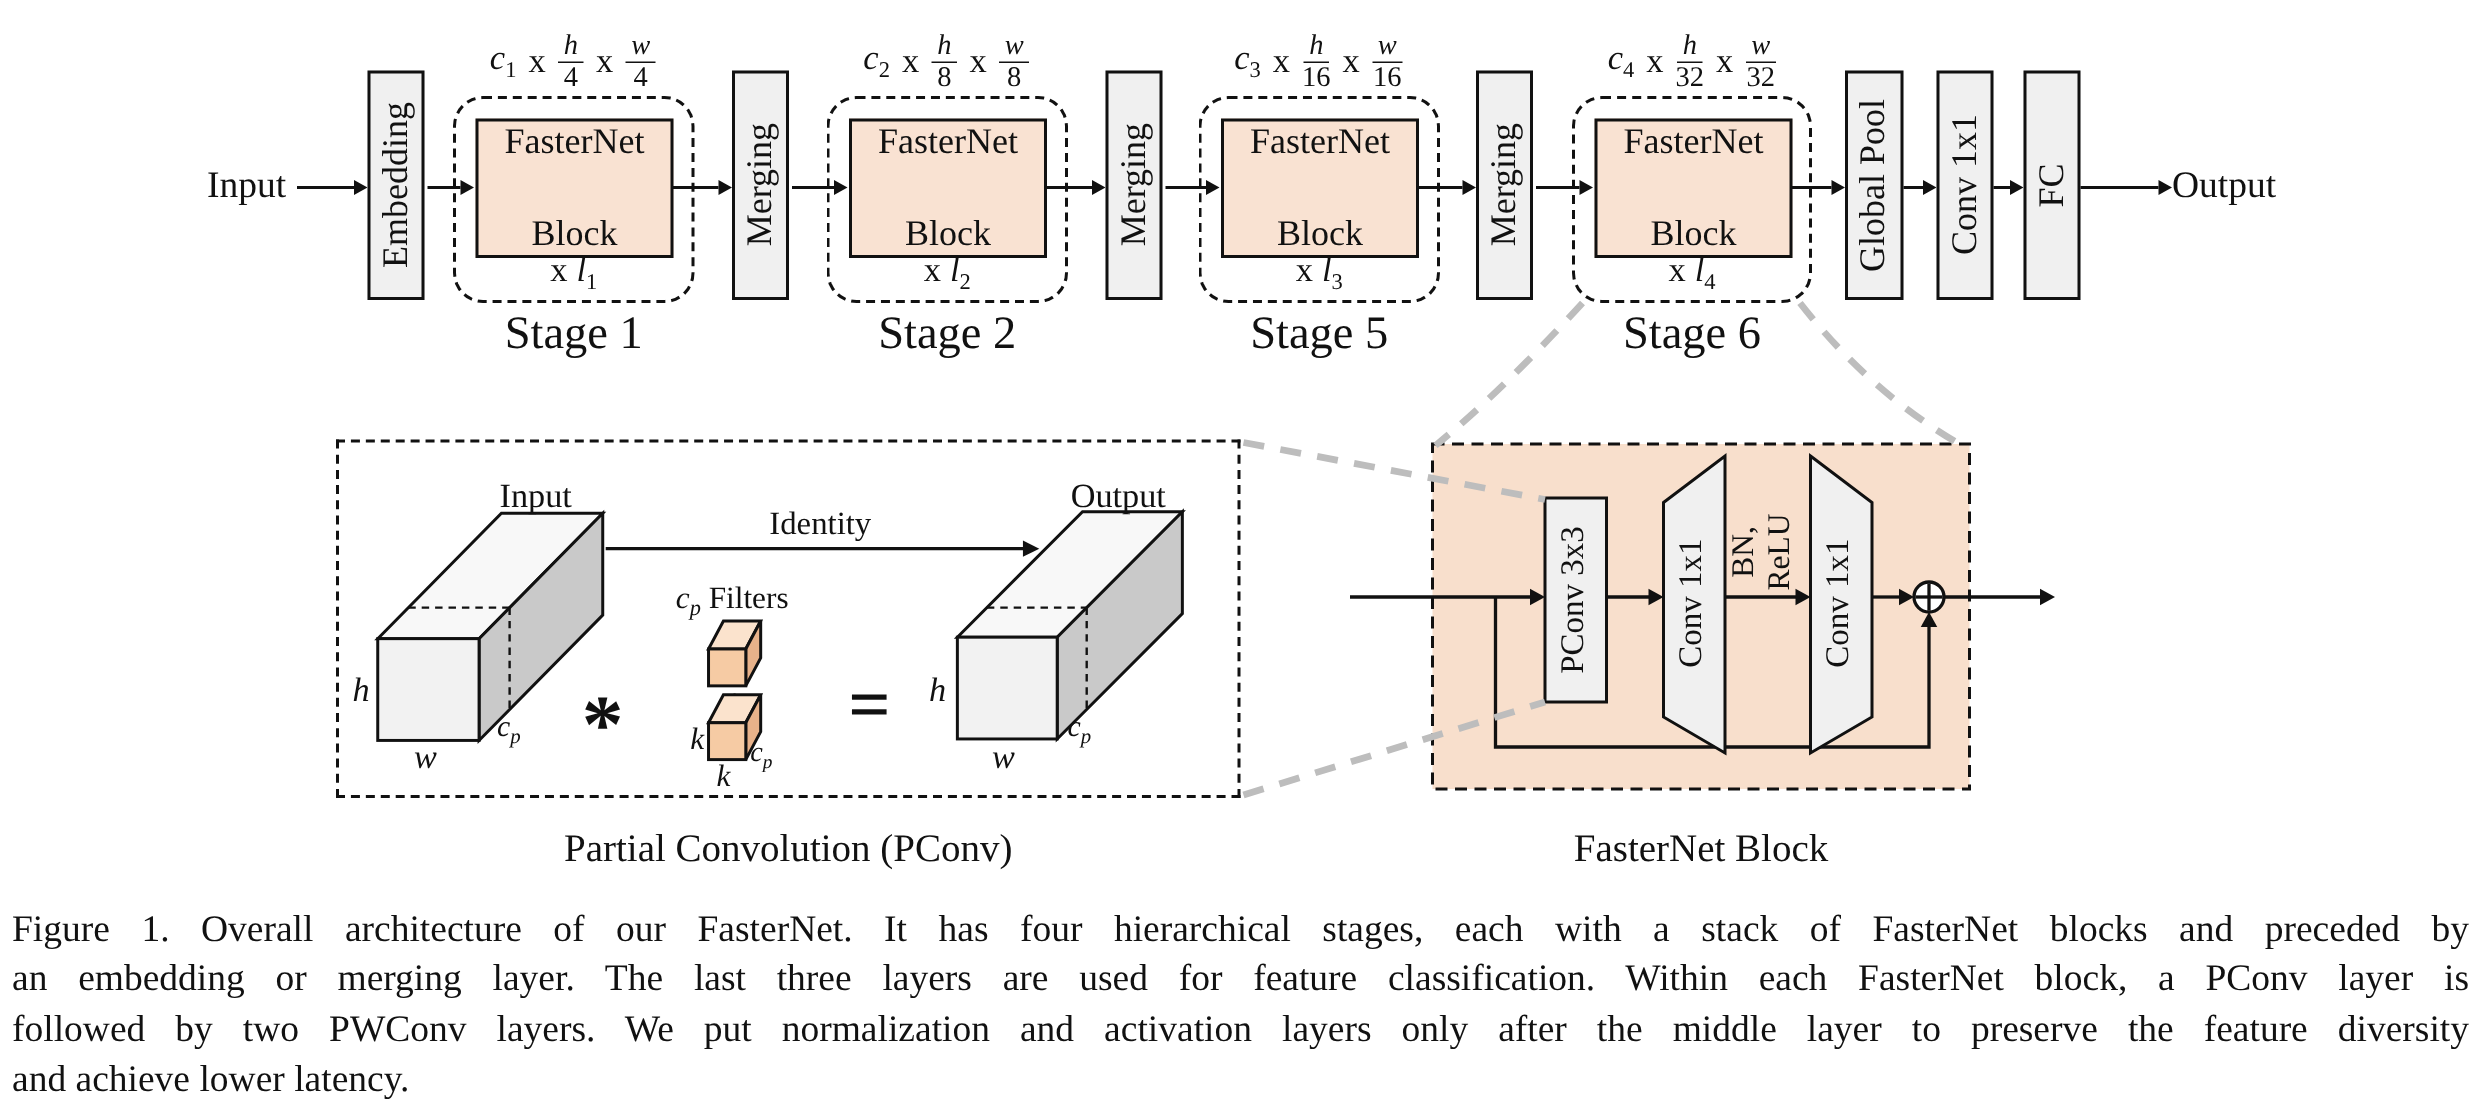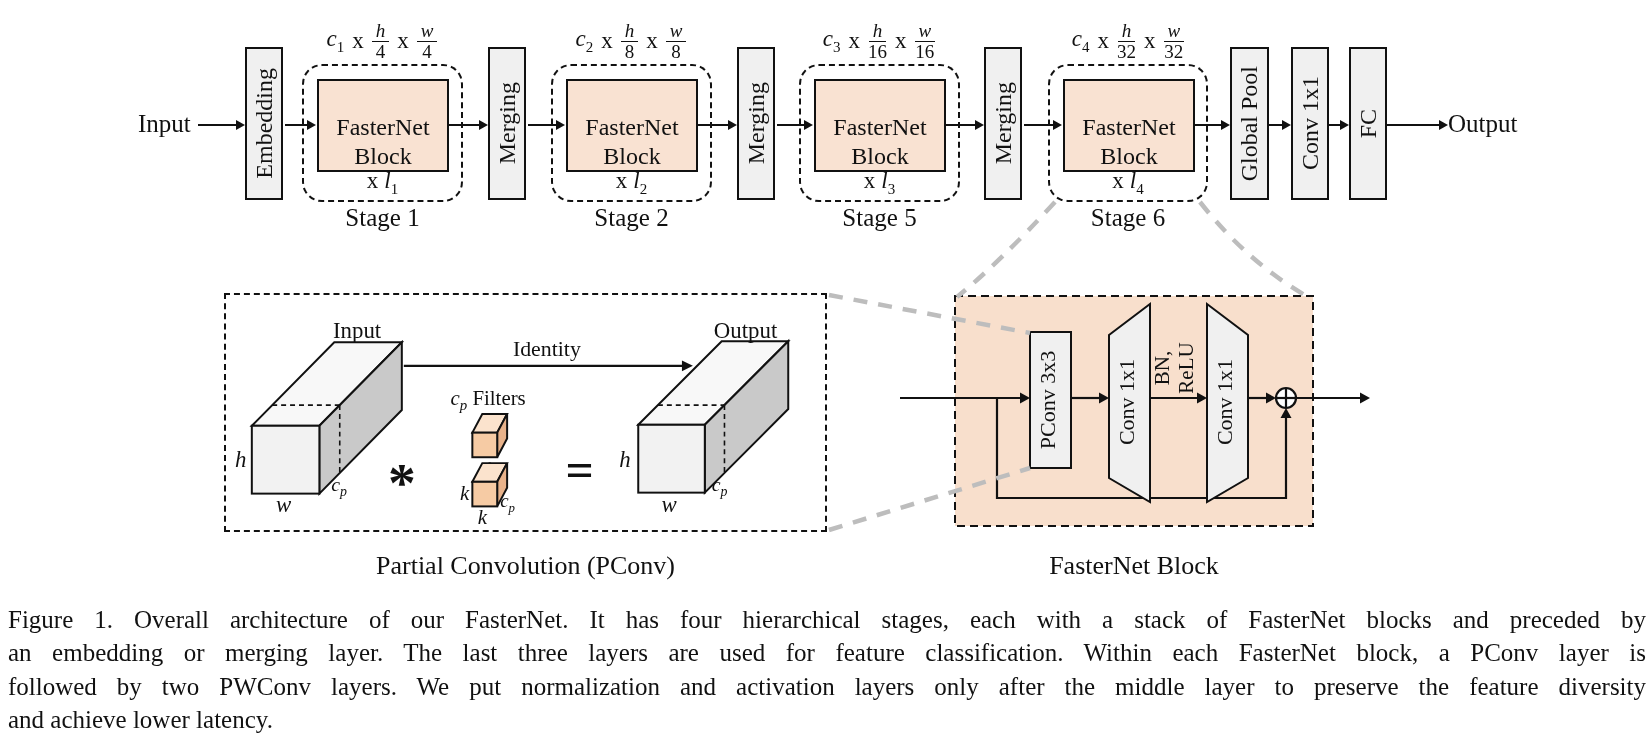--- a/index.html
+++ b/index.html
@@ -17,27 +17,27 @@
   }
   .vbox {
     position: absolute; top: 47px; width: 38px; height: 153px; background: #F0F0F0;
     border: 2px solid #111; display: flex; align-items: center; justify-content: center;
   }
   .vtext { writing-mode: vertical-rl; transform: rotate(180deg); font-size: 24px; white-space: nowrap; }
   .stage { position: absolute; top: 64px; height: 138px; border: 2px dashed #111; border-radius: 20px; }
   .fblock {
     position: absolute; left: 13px; top: 13px; width: 132px; height: 93px;
     background: #F9E2D2; border: 2px solid #111;
-    display: flex; flex-direction: column; align-items: center; justify-content: flex-end;
+    display: flex; flex-direction: column; align-items: center; justify-content: space-between;
     font-size: 24px; line-height: 1.18; text-align: center;
   }
   .mult { position: absolute; bottom: 2px; left: 0; width: 100%; text-align: center; font-size: 23px; }
   .mult i { font-style: italic; margin-left: 6px; }
   .mult sub { font-size: 15px; }
-  .slabel { position: absolute; top: 204px; font-size: 25px; text-align: center; }
+  .slabel { position: absolute; top: 204px; font-size: 31px; text-align: center; }
   .dim {
     position: absolute; top: 14px; width: 220px; height: 54px;
     display: flex; align-items: center; justify-content: center; gap: 8px; font-size: 23px;
   }
   .dim i { font-style: italic; }
   .dim sub { font-size: 15px; font-style: normal; }
   .dim .tx { font-style: normal; }
   .frac { display: inline-flex; flex-direction: column; align-items: center; line-height: 1.05; font-size: 19px; }
   .frac .num { border-bottom: 1.7px solid #111; padding: 0 4px 0; }
   .frac .den { font-style: normal; }

